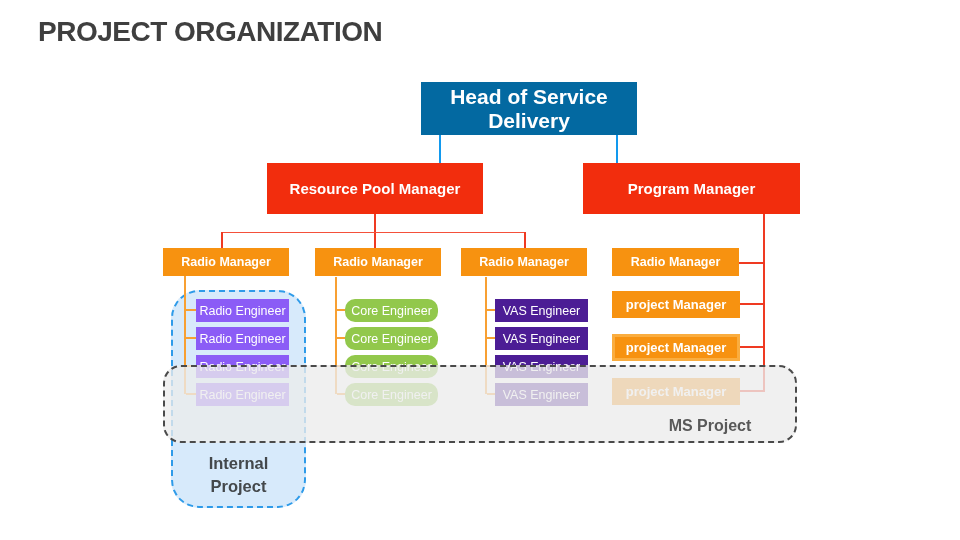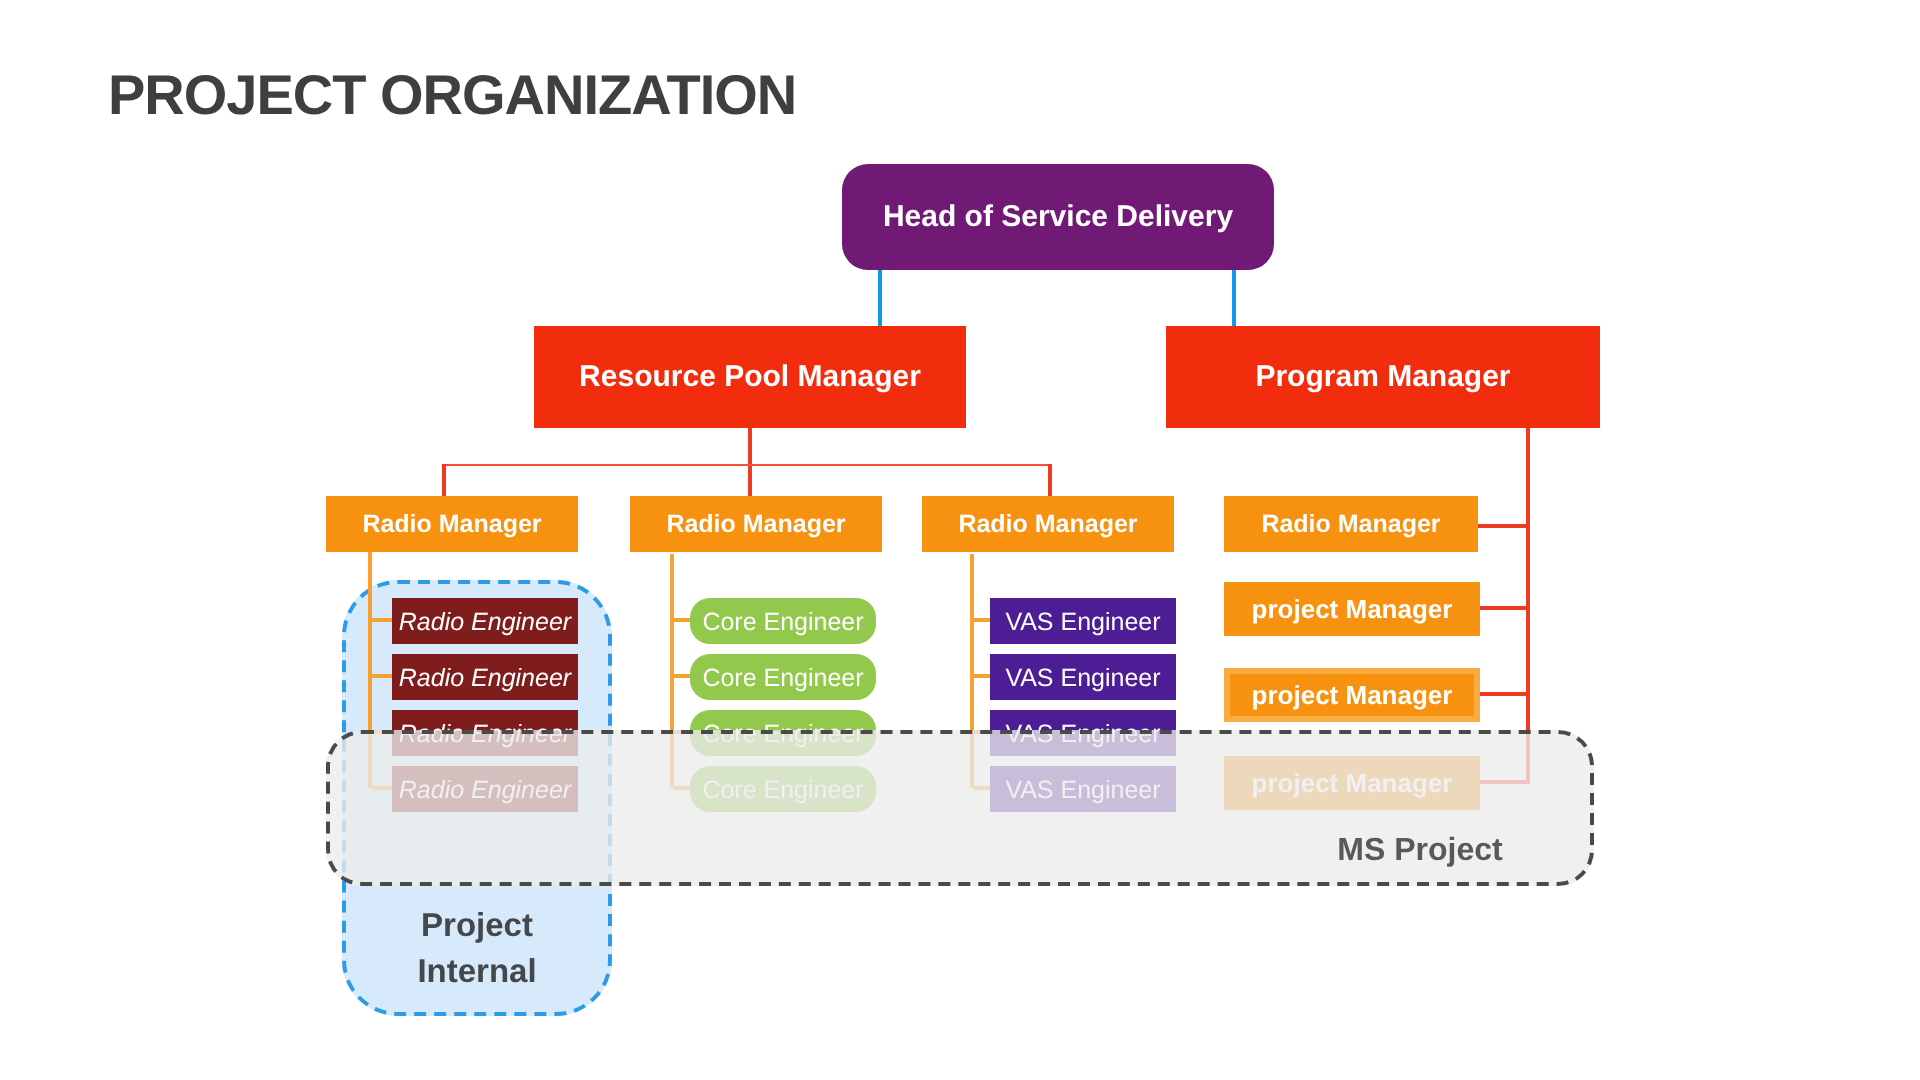--- a/index.html
+++ b/index.html
@@ -1,33 +1,33 @@
 <!DOCTYPE html>
 <html><head>
 <meta charset="utf-8">
 <style>
   html,body{margin:0;padding:0;background:#fff;}
   .stage{
     position:relative;width:960px;height:540px;background:#ffffff;
     font-family:"Liberation Sans",sans-serif;overflow:hidden;
   }
   .title{
-    position:absolute;left:38px;top:16px;margin:16px;
+    position:absolute;left:38px;top:16px;margin:0;
     font-size:28px;font-weight:700;color:#3f3f3f;letter-spacing:-0.5px;
   }
   .box{
     position:absolute;display:flex;align-items:center;justify-content:center;
     color:#ffffff;text-align:center;z-index:3;box-sizing:border-box;
   }
-  .head{background:#701a75;font-size:15px;font-weight:700;border-radius:13px;}
+  .head{background:#0369a1;font-size:21px;font-weight:700;}
   .mgr{background:#F22D0D;font-size:15px;font-weight:700;}
   .rm{background:#F79210;font-size:12.5px;font-weight:700;}
   .pm{background:#F79210;font-size:13px;font-weight:700;}
   .eng{font-size:12.5px;font-weight:400;}
-  .purple{background:#7f1d1d;font-style:italic;}
+  .purple{background:#8b5cf6;}
   .green{background:#92C84C;border-radius:10px;}
   .slate{background:#4c1d95;}
   .line{position:absolute;z-index:2;}
   .blue-l{background:#1299EE;}
   .red-l{background:#EF3A22;}
   .red-l-thin{background:#F4503A;}
   .or-l{background:#F8A032;}
   .group{position:absolute;box-sizing:border-box;}
   .internal{
     left:171px;top:290px;width:135px;height:218px;
@@ -111,18 +111,18 @@
   <div class="box eng slate" style="left:495px;top:355px;width:93px;height:23px;">VAS Engineer</div>
   <div class="box eng slate" style="left:495px;top:383px;width:93px;height:23px;">VAS Engineer</div>
 
   <div class="box pm" style="left:612px;top:291px;width:128px;height:27px;">project Manager</div>
   <div class="box pm" style="left:612px;top:334px;width:128px;height:27px;border:3px solid #FAAD3F;">project Manager</div>
   <div class="box pm" style="left:612px;top:378px;width:128px;height:27px;">project Manager</div>
 
   <div class="group ms"></div>
 
   <div class="glabel internal-label">
+    <div>Internal</div>
     <div>Project</div>
-    <div>Internal</div>
   </div>
   <div class="glabel ms-label">MS Project</div>
 
 </div>
 
 </body></html>

